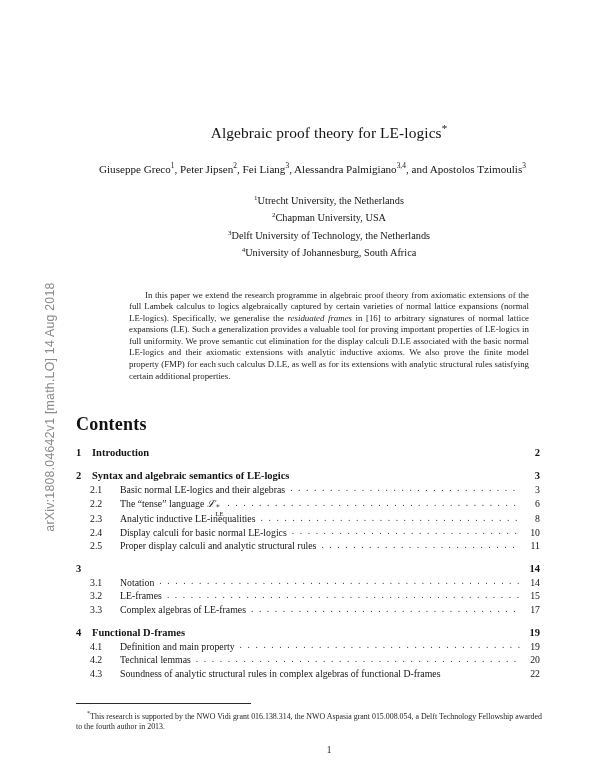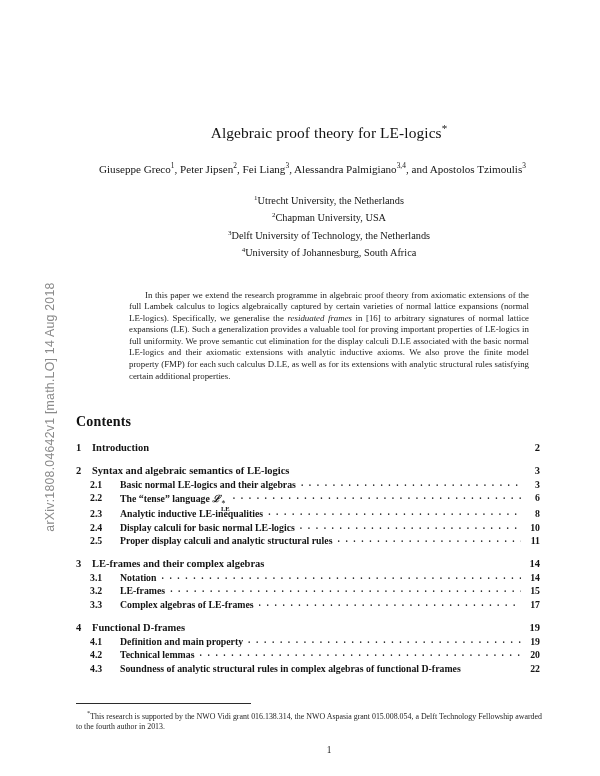--- a/index.html
+++ b/index.html
@@ -96,43 +96,43 @@
     text-align: justify;
     text-indent: 16px;
     color: #1c1c1c;
     hyphens: auto;
   }
   #abstract-text i { font-style: italic; }
 
   
   #contents-heading {
     margin: 32px 0 0 18px;
-    font-size: 14px;
+    font-size: 18px;
     font-weight: bold;
     letter-spacing: 0.2px;
     color: #111;
   }
   #toc {
     margin: 12px 0 0 18px;
     width: 464px;
     font-size: 10.1px;
     color: #151515;
   }
   .toc-sec {
     display: flex;
     align-items: baseline;
     font-weight: bold;
     font-size: 10.5px;
     margin-top: 12px;
   }
   .toc-sec:first-child { margin-top: 0; }
   .toc-sub {
     display: flex;
-    align-items: flex-start;
-    font-weight: bold;
+    align-items: center;
+    font-weight: normal;
     font-size: 9.8px;
     margin-top: 2.6px;
   }
   .num {
     width: 16px;
     flex: 0 0 auto;
   }
   .toc-sub .num {
     width: 30px;
     margin-left: 14px;
@@ -292,21 +292,20 @@
 
     <div class="toc-sub">
       <span class="num">2.5</span>
       <span class="lbl">Proper display calculi and analytic structural rules</span>
       <span class="dots">. . . . . . . . . . . . . . . . . . . . . . . . . . . . . . . . . . . . . . . . . . . . . . . . . . . . . . . . . . . .</span>
       <span class="pg">11</span>
     </div>
 
     <div class="toc-sec">
       <span class="num">3</span>
-      <span class="lbl">LE-frames and their complex algebras</span>
       <span class="dots">. . . . . . . . . . . . . . . . . . . . . . . . . . . . . . . . . . . . . . . . . . . . . . . . . . . . . . . . . . . .</span>
       <span class="pg">14</span>
     </div>
 
     <div class="toc-sub">
       <span class="num">3.1</span>
       <span class="lbl">Notation</span>
       <span class="dots">. . . . . . . . . . . . . . . . . . . . . . . . . . . . . . . . . . . . . . . . . . . . . . . . . . . . . . . . . . . .</span>
       <span class="pg">14</span>
     </div>

